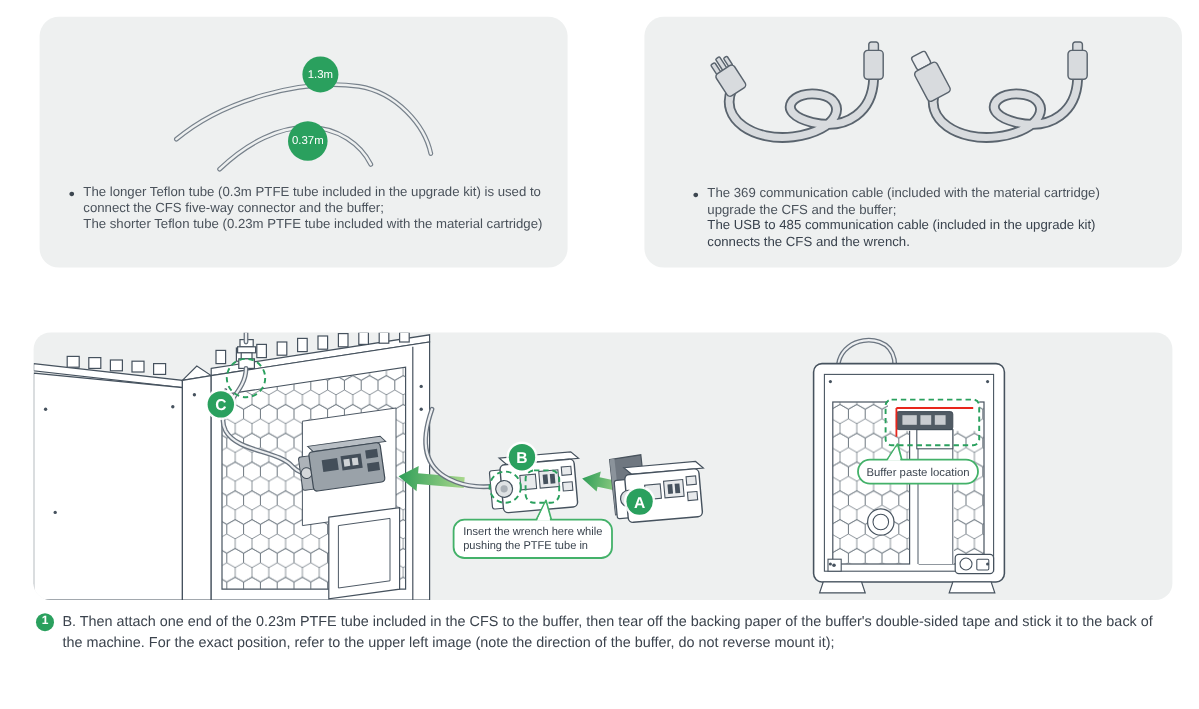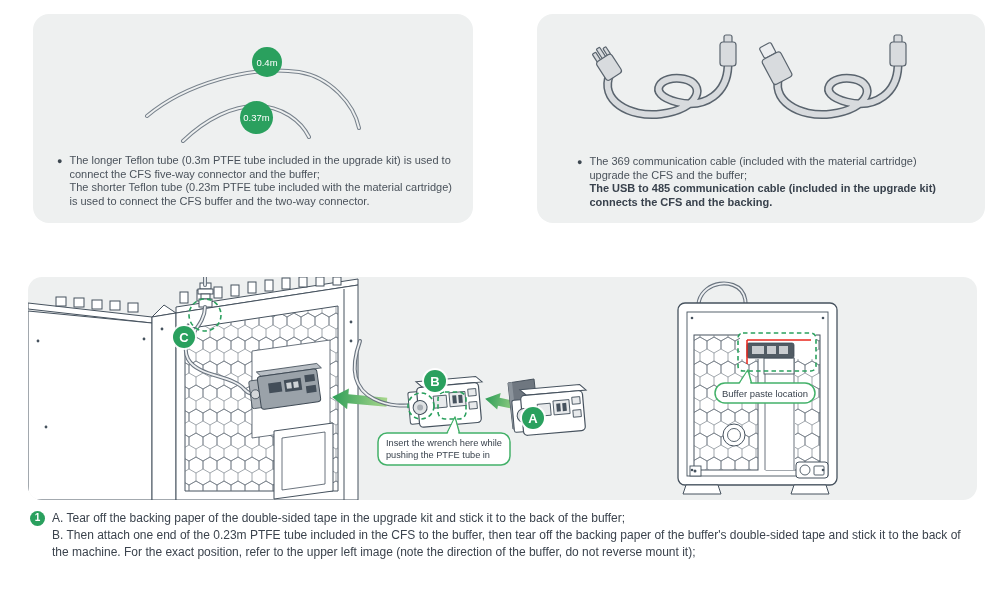--- a/index.html
+++ b/index.html
@@ -5,21 +5,21 @@
   html,body{margin:0;padding:0;background:#fff}
   body{width:999px;height:591px;font-family:"Liberation Sans",sans-serif}
   .page{position:relative;width:999px;height:591px;background:#fff;overflow:hidden}
   .panel{position:absolute;background:#eef0f0;border-radius:16px}
   #panel-tubes{left:33px;top:14px;width:440px;height:209px}
   #panel-cables{left:537px;top:14px;width:448px;height:209px}
   #panel-install{left:28px;top:277px;width:949px;height:223px;border-radius:14px;overflow:hidden}
   .panel svg{position:absolute;left:0;top:0}
   .note{position:absolute;display:flex;gap:7px;font-size:11px;line-height:13.6px;color:#4a525b}
   .bullet{font-size:9px;line-height:14px;color:#3d4750}
-  .note .bold{font-weight:bold;color:#39424d}
+  .note .bold{font-weight:normal;color:#39424d}
   .len-badge{position:absolute;background:#2aa05e;color:#fff;border-radius:50%;display:flex;
     align-items:center;justify-content:center;font-size:9.5px}
   #badge-long{left:219px;top:33px;width:30px;height:30px}
   #badge-short{left:207px;top:87px;width:33px;height:33px}
   .abc-badge{position:absolute;width:22px;height:22px;background:#2aa05e;color:#fff;border-radius:50%;
     display:flex;align-items:center;justify-content:center;font-size:13px;font-weight:bold;
     box-shadow:0 0 0 2px rgba(255,255,255,.9)}
   #badge-c{left:145px;top:49px}
   #badge-b{left:396px;top:93px}
   #badge-a{left:494px;top:130px}
@@ -54,29 +54,28 @@
       </defs>
       <g>
         <use href="#arcL" class="arc-o"></use>
           <use href="#arcL" class="arc-i"></use>
       </g>
       <g>
         <use href="#arcS" class="arc-o"></use>
           <use href="#arcS" class="arc-i"></use>
       </g>
     </svg>
-    <div class="len-badge" id="badge-long">0.4m</div>
+    <div class="len-badge" id="badge-long">1.3m</div>
     <div class="len-badge" id="badge-short">0.37m</div>
     <div class="note" style="left:24px;top:140px;width:404px">
       <span class="bullet">●</span>
       <div>
         <div>The longer Teflon tube (0.3m PTFE tube included in the upgrade kit) is used to</div>
         <div>connect the CFS five-way connector and the buffer;</div>
         <div>The shorter Teflon tube (0.23m PTFE tube included with the material cartridge)</div>
-        <div>is used to connect the CFS buffer and the two-way connector.</div>
       </div>
     </div>
   </section>
 
   <section class="panel" id="panel-cables">
     <svg width="448" height="209" viewBox="0 0 448 209">
       <defs>
         <path id="cab1" d="M73,60 C62,86 92,104 124,100 C163,95 170,70 147,65 C124,60 107,80 140,88 C170,95 190,78 191,52"></path>
         <path id="cab2" d="M243,60 C232,86 262,104 294,100 C333,95 340,70 317,65 C294,60 277,80 310,88 C340,95 360,78 361,52"></path>
       </defs>
@@ -106,21 +105,21 @@
           <rect x="-8" y="0" width="16" height="24" rx="3"></rect>
         </g>
       </g>
     </svg>
     <div class="note" style="left:40px;top:141px;width:392px">
       <span class="bullet">●</span>
       <div>
         <div>The 369 communication cable (included with the material cartridge)</div>
         <div>upgrade the CFS and the buffer;</div>
         <div class="bold">The USB to 485 communication cable (included in the upgrade kit)</div>
-        <div class="bold">connects the CFS and the backing.</div>
+        <div class="bold">connects the CFS and the wrench.</div>
       </div>
     </div>
   </section>
 
   <section class="panel" id="panel-install">
     <svg width="949" height="223" viewBox="0 0 949 223">
       <defs>
         <pattern id="hexpat" width="28" height="48" patternUnits="userSpaceOnUse" patternTransform="scale(0.5)">
           <g fill="none" stroke="#5f6a74" stroke-width="1.2">
             <path d="M14,0 L28,8 L28,24 L14,32 L0,24 L0,8 Z"></path>
@@ -320,18 +319,17 @@
     </svg>
 
     <div class="abc-badge" id="badge-c">C</div>
     <div class="abc-badge" id="badge-b">B</div>
     <div class="abc-badge" id="badge-a">A</div>
   </section>
 
   <div class="steps">
     <span class="step-badge">1</span>
     <div class="step-lines">
-      <div>A. Tear off the backing paper of the double-sided tape in the upgrade kit and stick it to the back of the buffer;</div>
       <div>B. Then attach one end of the 0.23m PTFE tube included in the CFS to the buffer, then tear off the backing paper of the buffer's double-sided tape and stick it to the back of the machine. For the exact position, refer to the upper left image (note the direction of the buffer, do not reverse mount it);</div>
     </div>
   </div>
 
 </div>
 
 </body></html>

